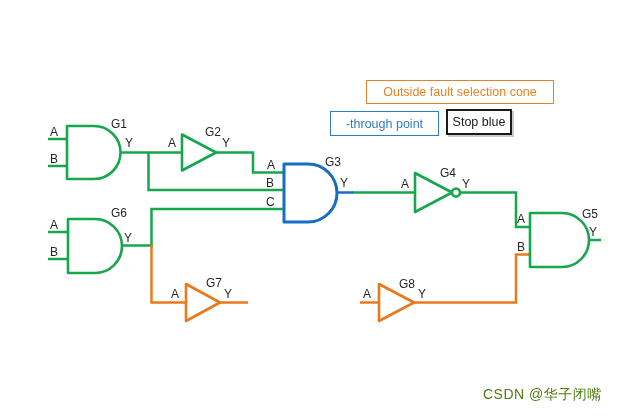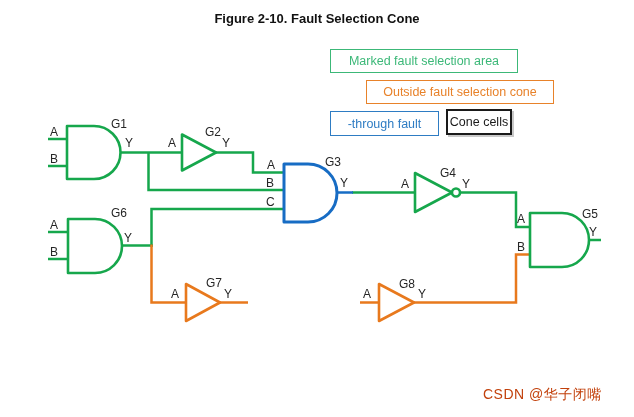--- a/index.html
+++ b/index.html
@@ -25,26 +25,24 @@
            font-family:"Liberation Serif",serif;font-size:14px;color:#000;white-space:nowrap}
   .caption-link{text-decoration:none;cursor:pointer}
   .watermark{position:absolute;left:483px;top:386px;font-size:14px;color:#b5b5b5;
              letter-spacing:.5px}
 </style>
 </head>
 <body>
 
 <div class="page">
 
-  <h1 class="title">Figure 2-10. Fault Selection Cone</h1>
 
-  <div class="legend-box" id="legend-marked" style="color: rgb(60, 184, 120);">Marked fault selection area</div>
   <div class="legend-box" id="legend-outside" style="color: rgb(232, 130, 42); margin-left: 36px;">Outside fault selection cone</div>
-  <div class="legend-box" id="legend-through" style="color: rgb(46, 124, 195);">-through fault</div>
-  <div class="legend-box" id="legend-stop" style="color: rgb(26, 26, 26);">Cone cells</div>
+  <div class="legend-box" id="legend-through" style="color: rgb(46, 124, 195);">-through point</div>
+  <div class="legend-box" id="legend-stop" style="color: rgb(26, 26, 26);">Stop blue</div>
 
   <svg class="schematic" width="634" height="417" viewBox="0 0 634 417">
 
     <g>
       <polyline class="w" points="48,139 67,139" stroke="#16a74c"></polyline>
       <polyline class="w" points="48,166 67,166" stroke="#16a74c"></polyline>
       <polyline class="w" points="120,152.5 182,152.5" stroke="#16a74c"></polyline>
       <polyline class="w" points="148.5,152.5 148.5,190 285,190" stroke="#16a74c"></polyline>
       <polyline class="w" points="216,152.5 253,152.5 253,172.5 285,172.5" stroke="#16a74c"></polyline>
       <polyline class="w" points="48,232 68,232" stroke="#16a74c"></polyline>
@@ -108,15 +106,15 @@
       <text class="pin" x="171" y="298">A</text>
       <text class="pin" x="224" y="298">Y</text>
 
       <text class="gid" x="399" y="288">G8</text>
       <text class="pin" x="363" y="298">A</text>
       <text class="pin" x="418" y="298">Y</text>
     </g>
   </svg>
 
 
-  <div class="watermark" style="color: #c2410c;">CSDN @华子闭嘴</div>
+  <div class="watermark" style="color: #4d7c0f;">CSDN @华子闭嘴</div>
 
 </div>
 
 </body></html>

